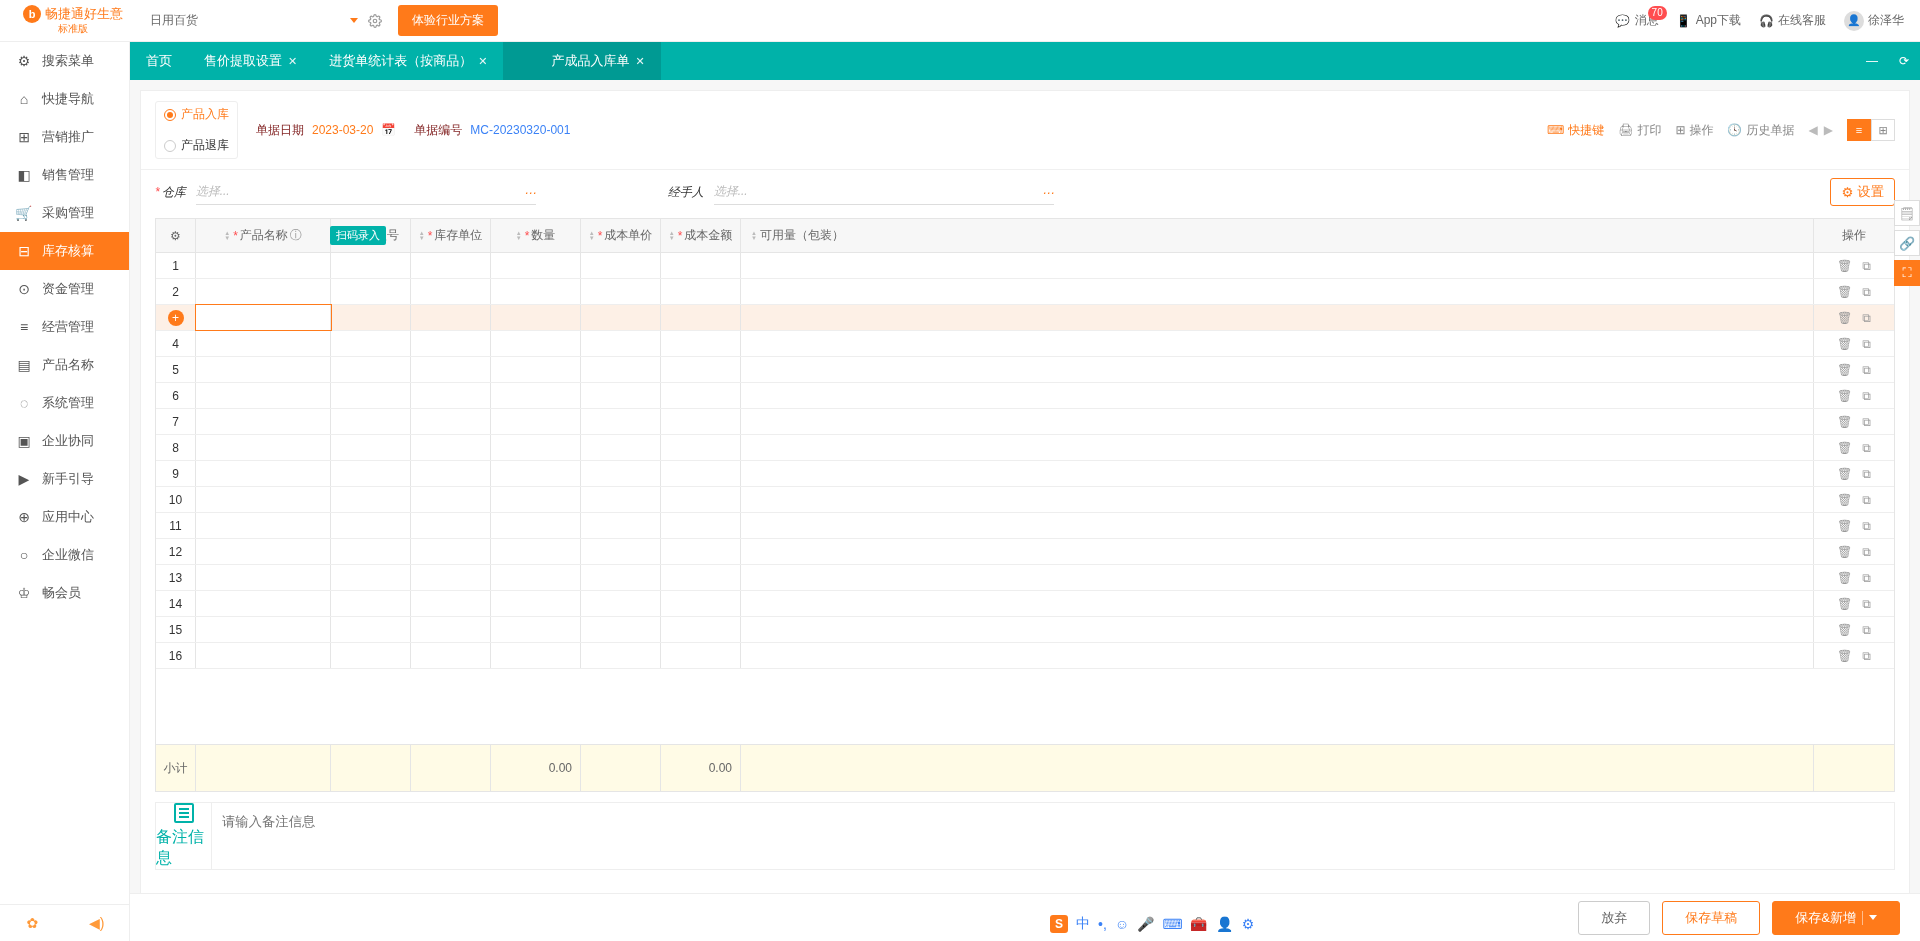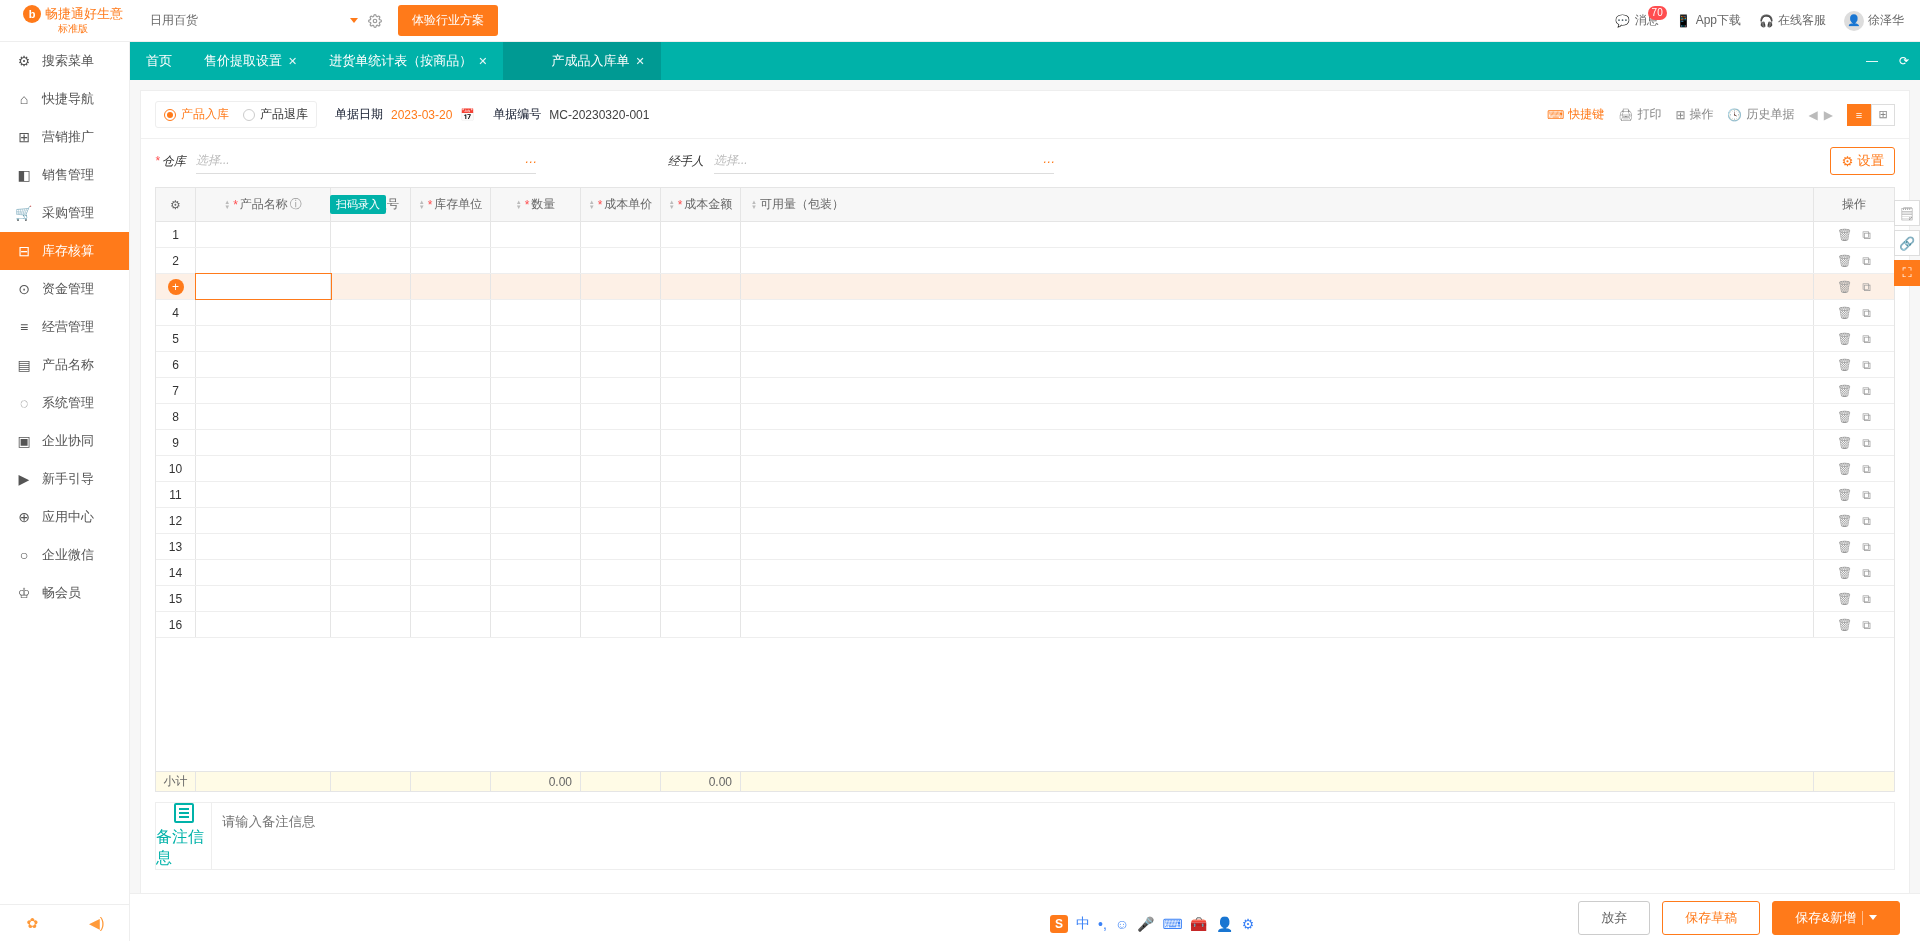--- a/index.html
+++ b/index.html
@@ -37,29 +37,29 @@
 .tab { padding: 0 16px; height: 100%; display: flex; align-items: center; gap: 6px; cursor: pointer; font-size: 13px; }
 .tab.active { background: #009a93; padding-left: 48px; }
 .tab .close-x { font-size: 11px; opacity: 0.9; }
 .tabs-right { margin-left: auto; display: flex; }
 .tabs-right .tbtn { width: 32px; height: 38px; display: flex; align-items: center; justify-content: center; cursor: pointer; }
 
 
 .content { flex: 1; margin: 10px; background: #fff; border: 1px solid #eee; display: flex; flex-direction: column; min-height: 0; }
 
 .doc-header { display: flex; align-items: center; padding: 10px 14px; gap: 18px; border-bottom: 1px solid #f0f0f0; }
-.radio-group { display: flex; gap: 14px; border: 1px solid #eee; padding: 4px 8px; border-radius: 3px; }
+.radio-group { display: flex; gap: 14px; border: 1px solid #eee; padding: 4px 8px; border-radius: 3px; flex-direction: column; }
 .radio-opt { display: flex; align-items: center; gap: 5px; cursor: pointer; }
 .radio-dot { width: 12px; height: 12px; border: 1px solid #ccc; border-radius: 50%; display: inline-flex; align-items: center; justify-content: center; }
 .radio-opt.selected .radio-dot { border-color: #ff7a1a; }
 .radio-opt.selected .radio-dot::after { content: ""; width: 6px; height: 6px; background: #ff7a1a; border-radius: 50%; }
 .radio-opt.selected { color: #ff7a1a; }
 .field-pair { display: flex; align-items: center; gap: 8px; }
-.field-label { color: #0f172a; }
-.field-val { color: #404040; }
+.field-label { color: #7f1d1d; }
+.field-val { color: #3b82f6; }
 .field-val.orange { color: #ff7a1a; }
 .doc-tools { margin-left: auto; display: flex; align-items: center; gap: 14px; color: #888; }
 .tool-link { display: flex; align-items: center; gap: 4px; cursor: pointer; }
 .tool-link.orange { color: #ff7a1a; }
 .nav-arrows { display: flex; gap: 6px; color: #bbb; }
 .view-toggle { display: flex; }
 .vt { width: 24px; height: 22px; border: 1px solid #ddd; display: flex; align-items: center; justify-content: center; cursor: pointer; font-size: 11px; }
 .vt.active { background: #ff7a1a; color: #fff; border-color: #ff7a1a; }
 
 .form-row { display: flex; align-items: center; padding: 8px 14px 12px; gap: 40px; }
@@ -87,21 +87,21 @@
 
 .gbody { flex: 1; overflow-y: auto; }
 .grow { display: flex; height: 26px; border-bottom: 1px solid #eee; }
 .grow .gcell { color: #333; font-size: 12px; }
 .grow.active { background: #fdf0e6; }
 .grow.active .c-name { background: #fff; outline: 1px solid #ff7a1a; }
 .add-circle { width: 16px; height: 16px; background: #ff7a1a; color: #fff; border-radius: 50%; display: flex; align-items: center; justify-content: center; font-size: 12px; line-height: 1; }
 .row-ops { display: flex; gap: 10px; color: #999; }
 .row-ops span { cursor: pointer; }
 
-.gfoot { display: flex; height: 20px; background: #fffbe6; border-top: 1px solid #e5e5e5; }
+.gfoot { display: flex; height: 47px; background: #fffbe6; border-top: 1px solid #e5e5e5; }
 .gfoot .gcell { font-weight: 500; }
 .right-num { justify-content: flex-end; padding-right: 8px; }
 
 
 .remarks { margin: 0 14px 10px; border: 1px solid #eee; display: flex; min-height: 64px; }
 .remarks-tab { width: 56px; border-right: 1px solid #eee; display: flex; flex-direction: column; align-items: center; justify-content: center; gap: 4px; color: #00b2a9; font-size: 16px; }
 .remarks-icon { width: 20px; height: 20px; border: 2px solid #00b2a9; border-radius: 2px; position: relative; }
 .remarks-icon::before { content: ""; position: absolute; top: 3px; left: 3px; right: 3px; height: 2px; background: #00b2a9; box-shadow: 0 4px 0 #00b2a9, 0 8px 0 #00b2a9; }
 .remarks-input { flex: 1; border: none; padding: 10px; color: #bbb; outline: none; resize: none; font-family: Liberation Sans, sans-serif; }
 

